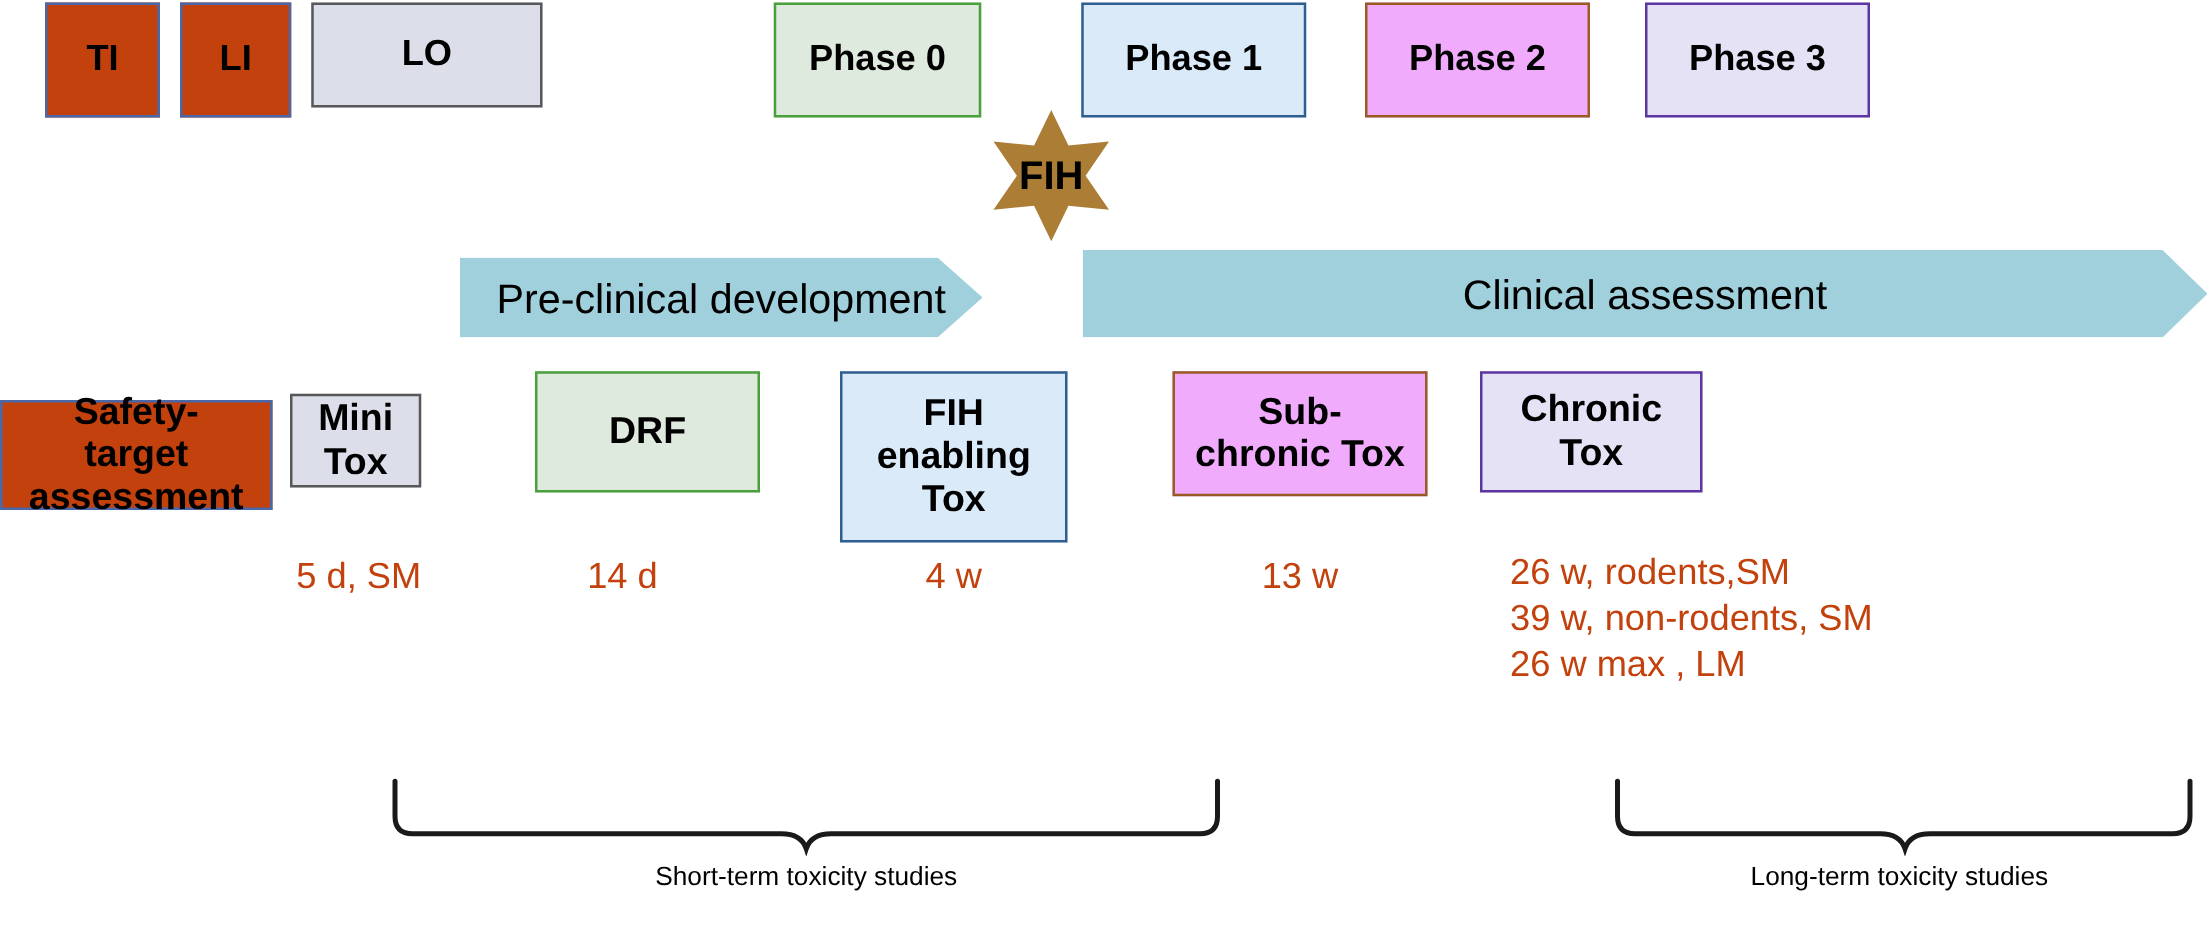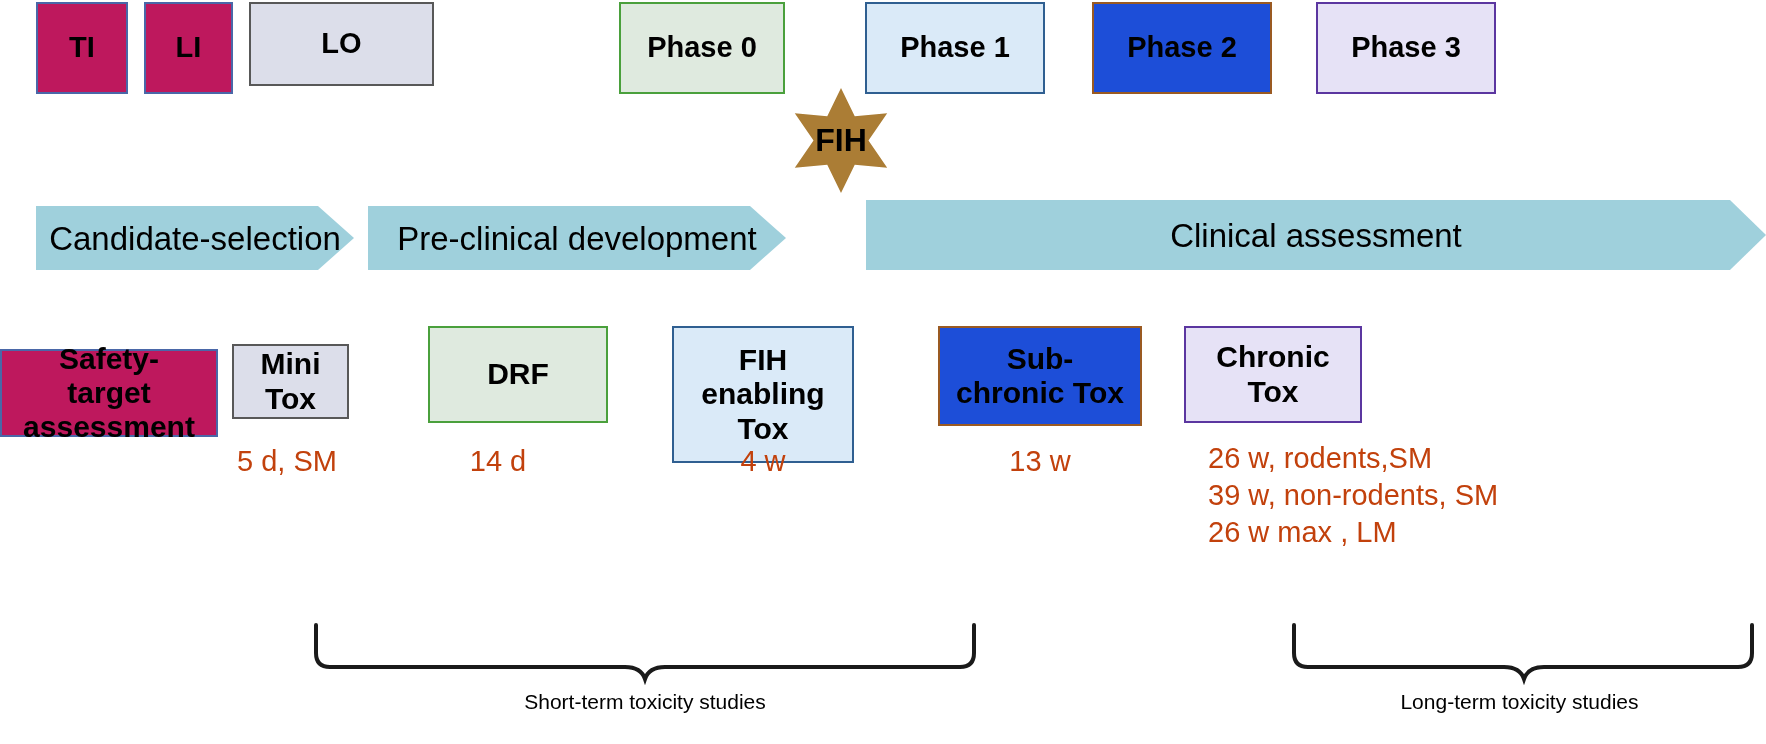--- a/index.html
+++ b/index.html
@@ -24,28 +24,28 @@
     display: flex;
     align-items: center;
     justify-content: center;
     text-align: center;
     font-weight: bold;
     line-height: 1.14;
     border-style: solid;
     border-width: 2px;
   }
   .box-top { font-size: 29px; }
-  .box-study { font-size: 30px; margin-top: 29px; }
+  .box-study { font-size: 30px; }
 
   
-  .t-blue      { background: #be185d; border-color: #4a67a8; }
+  .t-blue      { background: #c2410c; border-color: #4a67a8; }
   .t-gray      { background: #dcdeea; border-color: #585858; }
   .t-green     { background: #dfeadf; border-color: #4aa03c; }
   .t-lightblue { background: #daeaf8; border-color: #2f5f91; }
-  .t-tan       { background: #1d4ed8; border-color: #9a5a22; }
+  .t-tan       { background: #f0abfc; border-color: #9a5a22; }
   .t-purple    { background: #e6e2f6; border-color: #5b36a0; }
 
   .arrow {
     position: absolute;
     background: #9fd0dc;
     display: flex;
     align-items: center;
     font-size: 33px;
     color: #000;
     line-height: 1;
@@ -123,42 +123,38 @@
 
   <div class="box box-top t-purple" style="left:1316px; top:2px; width:180px; height:92px;">
     <span>Phase 3</span>
   </div>
 
   <div class="star-wrap" style="left:786px; top:88px; width:110px; height:105px;">
     <div class="star-shape"></div>
     <div class="star-label">FIH</div>
   </div>
 
-  <div class="arrow" style="left:36px; top:206px; width:318px; height:64px;
-       clip-path: polygon(0 0, 282px 0, 318px 32px, 282px 64px, 0 64px);">
-    <span>Candidate-selection</span>
-  </div>
 
   <div class="arrow" style="left:368px; top:206px; width:418px; height:64px;
        clip-path: polygon(0 0, 382px 0, 418px 32px, 382px 64px, 0 64px);">
     <span>Pre-clinical development</span>
   </div>
 
   <div class="arrow" style="left:866px; top:200px; width:900px; height:70px;
        clip-path: polygon(0 0, 864px 0, 900px 35px, 864px 70px, 0 70px);">
     <span>Clinical assessment</span>
   </div>
 
   <div class="box box-study t-blue" style="left:0px; top:320px; width:218px; height:88px;">
     <span style="white-space:pre-line">Safety-
 target
 assessment</span>
   </div>
 
-  <div class="box box-study t-gray" style="left:232px; top:315px; width:117px; height:75px;">
+  <div class="box box-study t-gray" style="left:232px; top:315px; width:105px; height:75px;">
     <span style="white-space:pre-line">Mini
 Tox</span>
   </div>
 
   <div class="box box-study t-green" style="left:428px; top:297px; width:180px; height:97px;">
     <span style="white-space:pre-line">DRF</span>
   </div>
 
   <div class="box box-study t-lightblue" style="left:672px; top:297px; width:182px; height:137px;">
     <span style="white-space:pre-line">FIH

